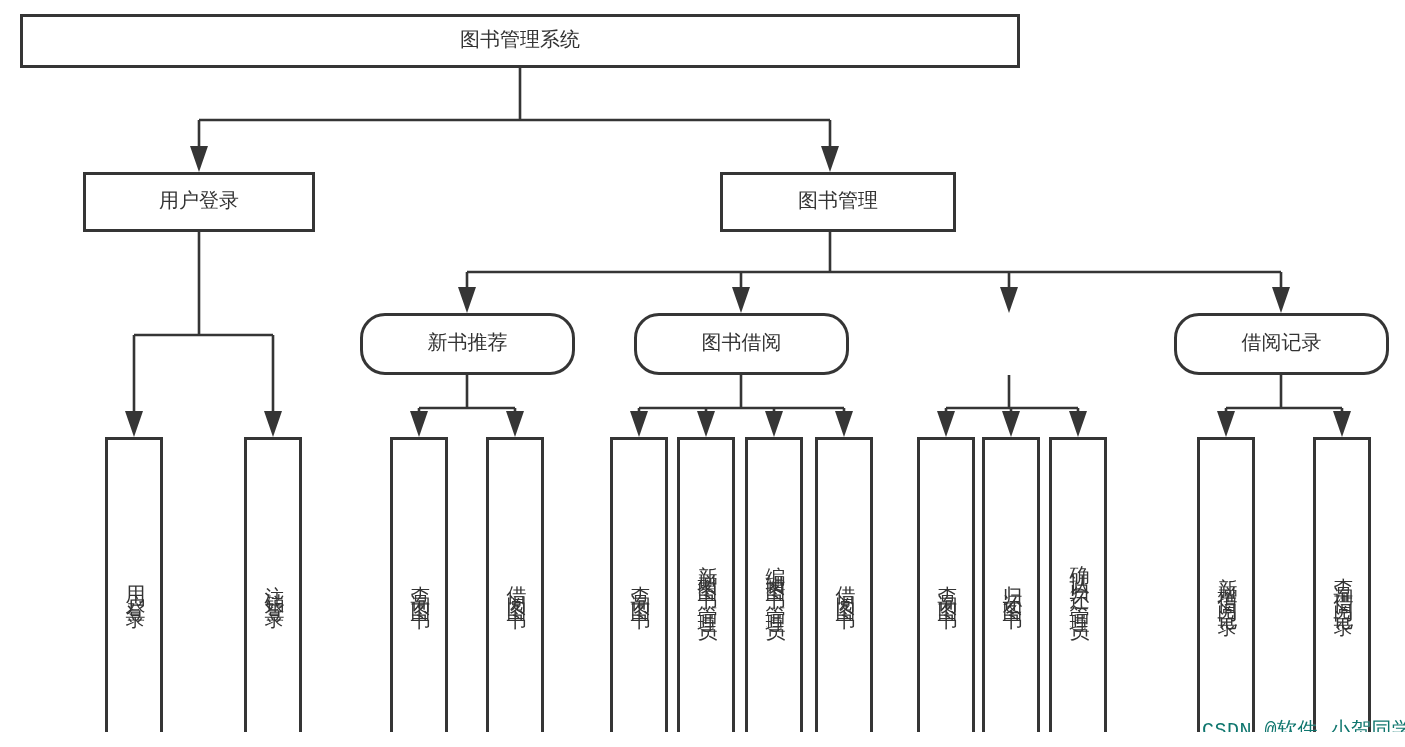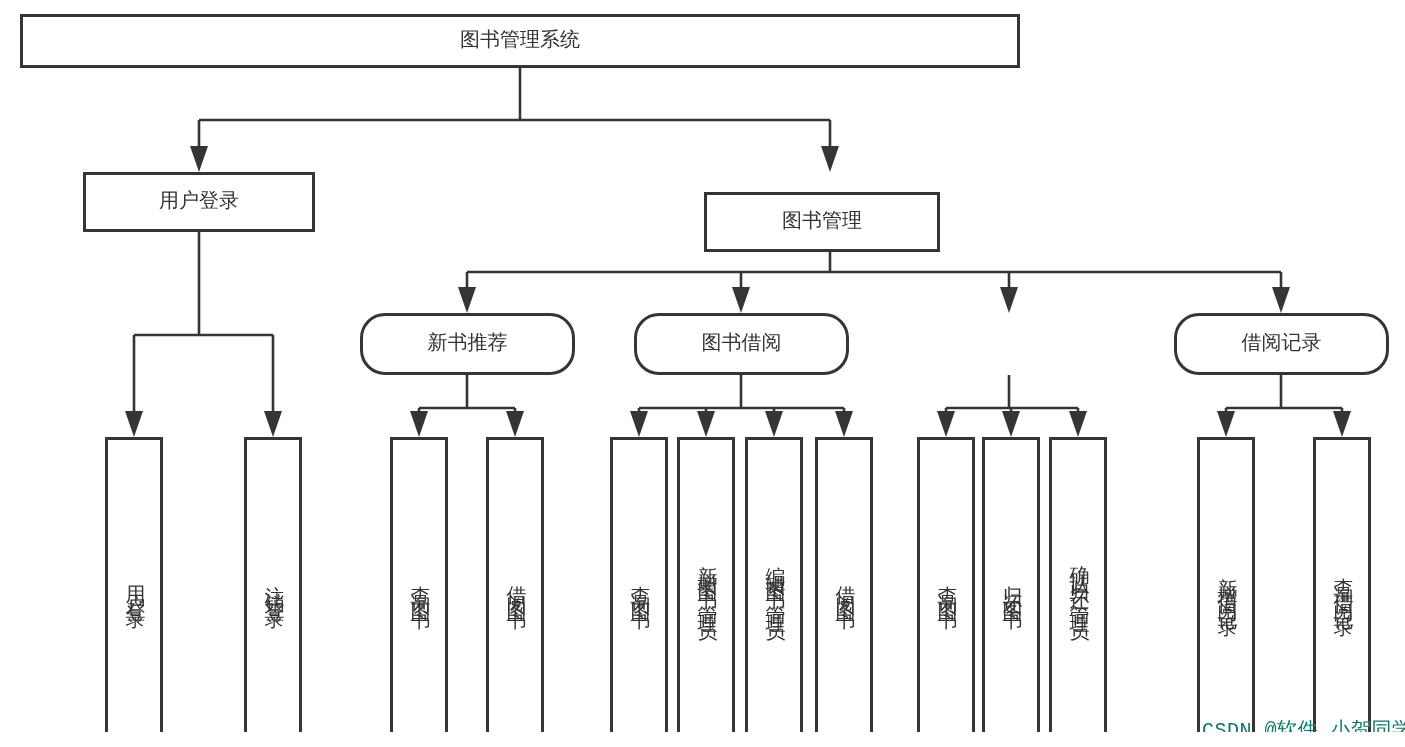--- a/index.html
+++ b/index.html
@@ -95,21 +95,21 @@
     </g>
   </svg>
 
   <div class="box root">
     <span>图书管理系统</span>
   </div>
 
   <div class="box lvl2" style="left:83px; width:232px;">
     <span>用户登录</span>
   </div>
-  <div class="box lvl2" style="left:704px; width:236px;margin-top:20px;">
+  <div class="box lvl2" style="left:720px; width:236px;">
     <span>图书管理</span>
   </div>
 
   <div class="box lvl3" style="left:360px; width:215px;">
     <span>新书推荐</span>
   </div>
   <div class="box lvl3" style="left:634px; width:215px;align-items:center;">
     <span>图书借阅</span>
   </div>
   <div class="box lvl3" style="left:1174px; width:215px;">

